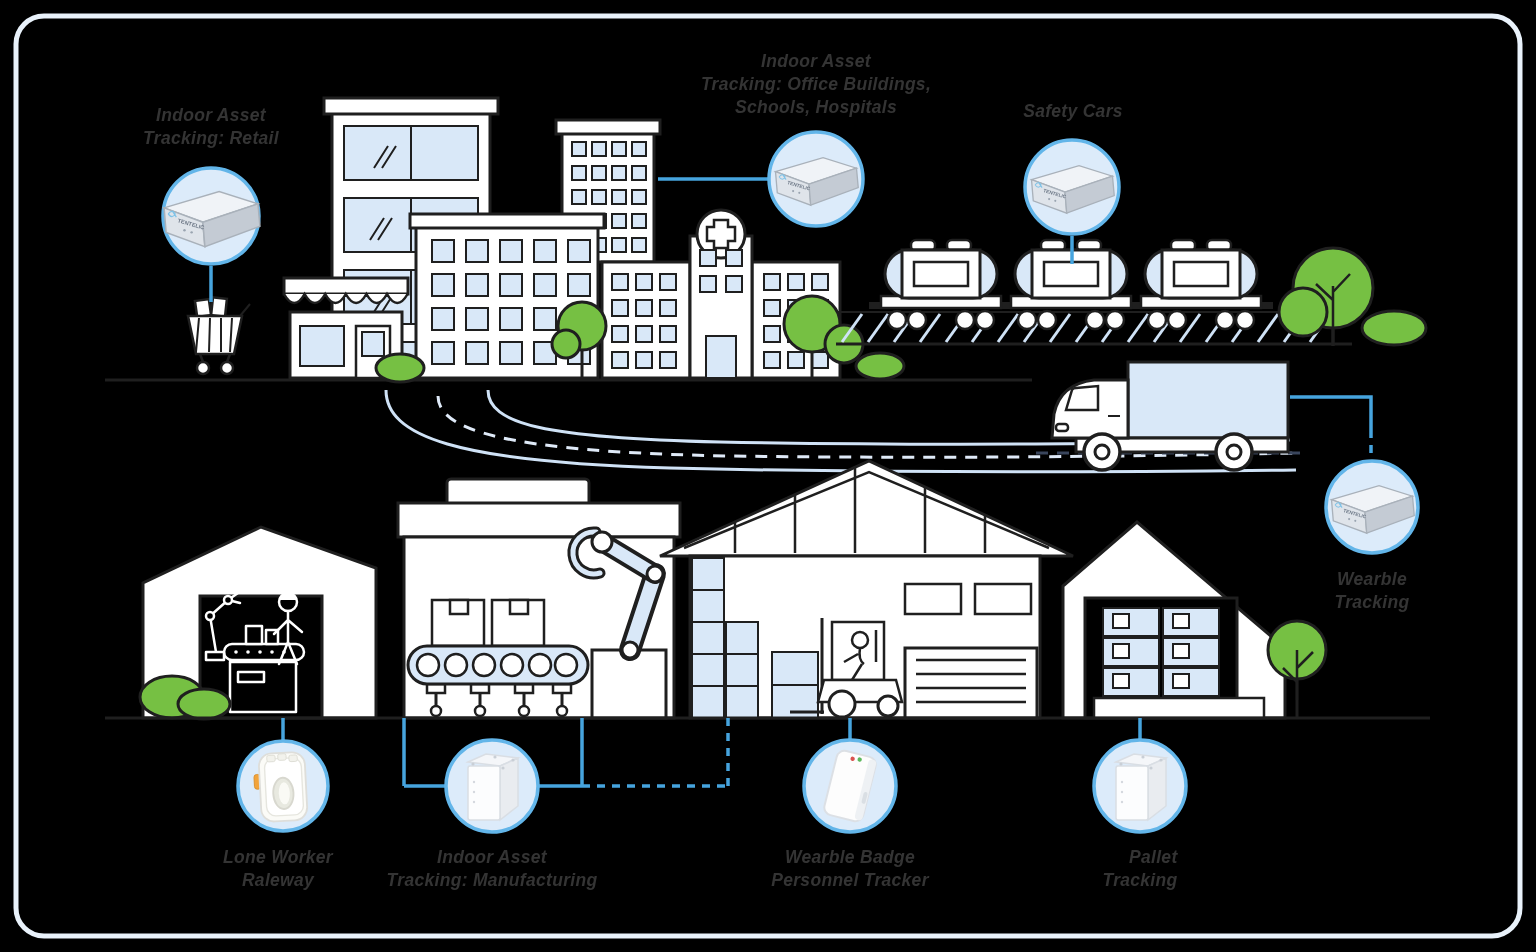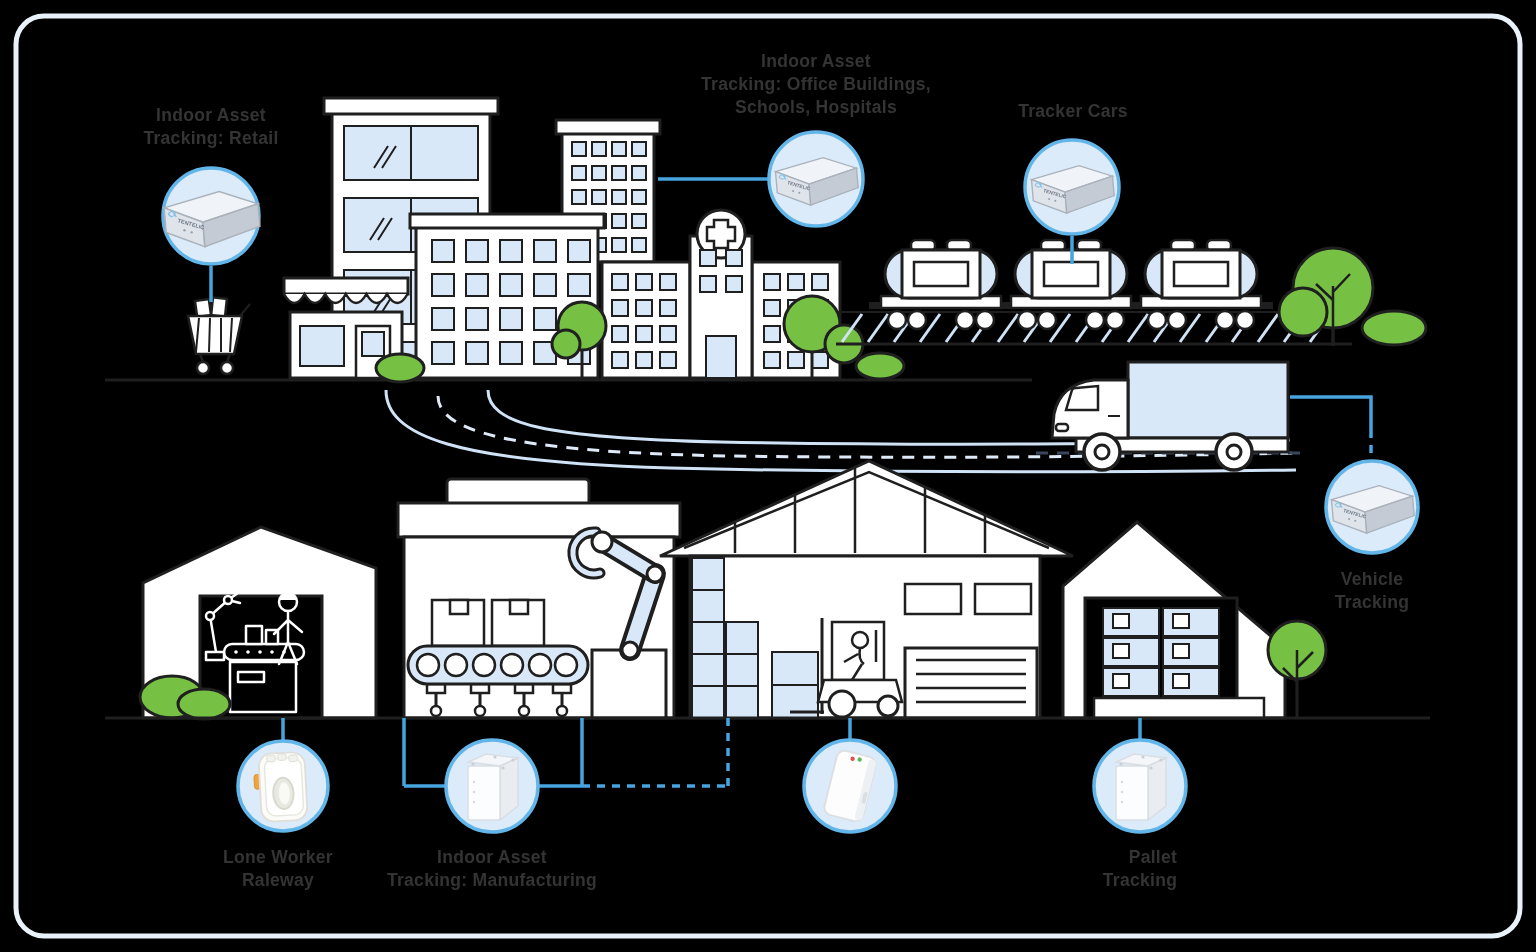--- a/index.html
+++ b/index.html
@@ -1,21 +1,21 @@
 <!DOCTYPE html>
 <html><head>
 <meta charset="utf-8">
 <style>
   html,body{margin:0;padding:0;background:#000;}
   #canvas{position:relative;width:1536px;height:952px;background:#000;overflow:hidden;
           font-family:"Liberation Sans",sans-serif;}
   svg{position:absolute;left:0;top:0;}
   .callout-label{position:absolute;transform:translateX(-50%);text-align:center;
      color:#343434;font-weight:bold;font-size:17.5px;line-height:1.32;
-     letter-spacing:.3px;white-space:pre-line;}
+     letter-spacing:.3px;white-space:pre-line;font-style:italic;}
   
   .bld{fill:#fff;stroke:#1f1f1f;stroke-width:3;}
   .bld2{fill:#fff;stroke:#1f1f1f;stroke-width:2.5;}
   .win{fill:#d9e8f8;stroke:#1f1f1f;stroke-width:2;}
   .blue{fill:#d9e8f8;stroke:#1f1f1f;stroke-width:3;}
   .pale{stroke:#cfe2f6;stroke-width:3;fill:none;}
   .paled{stroke:#dfeaf8;stroke-width:3;fill:none;stroke-dasharray:12 9;}
   .conn{stroke:#46a4de;stroke-width:3.5;fill:none;}
   .connd{stroke:#46a4de;stroke-width:3.5;fill:none;stroke-dasharray:8 7;}
   .dark{stroke:#1f1f1f;fill:none;}
@@ -478,22 +478,24 @@
       <use href="#towerDev" transform="translate(1140,784)"></use>
     </g>
   </g>
 </svg>
 
 <div class="callout-label" style="left:211px;top:104px;">Indoor Asset
 Tracking: Retail</div>
 <div class="callout-label" style="left:816px;top:50px;">Indoor Asset
 Tracking: Office Buildings,
 Schools, Hospitals</div>
-<div class="callout-label" style="left:1073px;top:100px;">Tracker Cars</div>
-<div class="callout-label" style="left:1372px;top:568px;">Vehicle
+<div class="callout-label" style="left:1073px;top:100px;">Safety Cars</div>
+<div class="callout-label" style="left:1372px;top:568px;">Wearble
 Tracking</div>
 <div class="callout-label" style="left:278px;top:846px;">Lone Worker
 Raleway</div>
 <div class="callout-label" style="left:492px;top:846px;">Indoor Asset
 Tracking: Manufacturing</div>
+<div class="callout-label" style="left:850px;top:846px;">Wearble Badge
+Personnel Tracker</div>
 <div class="callout-label" style="left:1140px;top:846px;text-align:right;">Pallet
 Tracking</div>
 </div>
 
 </body></html>

